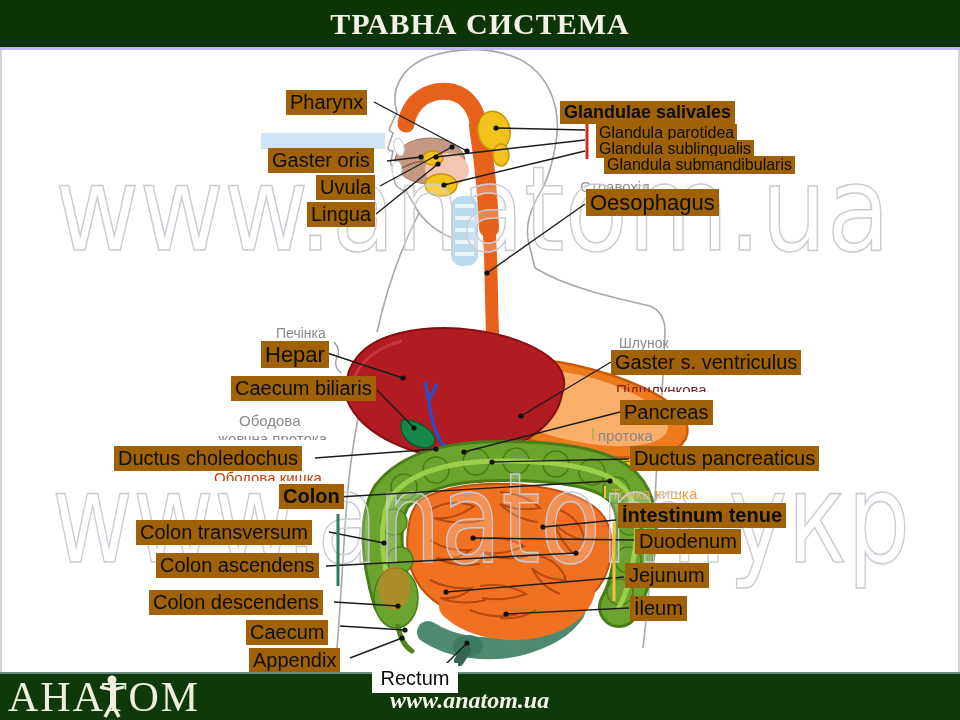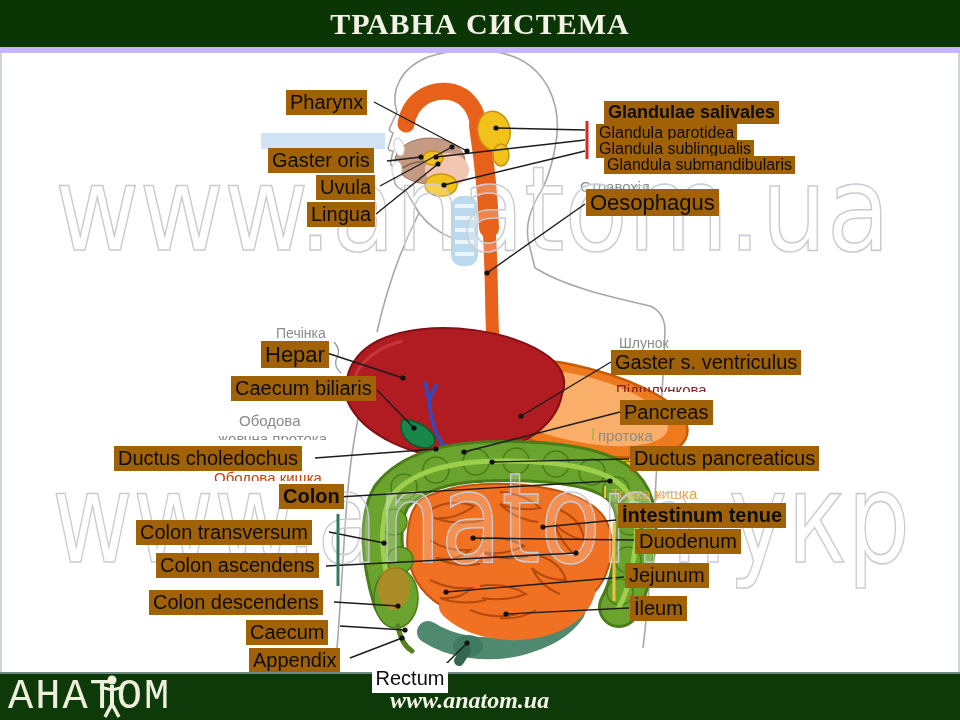--- a/index.html
+++ b/index.html
@@ -3,38 +3,38 @@
 <meta charset="utf-8">
 <style>
   html,body{margin:0;padding:0}
   body{
     position:relative;width:960px;height:720px;overflow:hidden;
     background:#ffffff;font-family:"Liberation Sans",sans-serif;
   }
   
   .header{
     position:absolute;left:0;top:0;width:960px;height:47px;z-index:6;
-    background:#0b3505;border-bottom:6px solid #c4b5fd;
+    background:#0b3505;border-bottom:3px solid #c4b5fd;
     display:flex;align-items:center;justify-content:center;
   }
   .header .title{
     color:#f2f2e6;font-family:"Liberation Serif",serif;font-weight:bold;
     font-size:30px;letter-spacing:1px;
   }
   .stage{
     position:absolute;left:0;top:50px;width:956px;height:622px;z-index:0;
     background:#fff;border-left:2px solid #cdd6d2;border-right:2px solid #cdd6d2;
   }
   .footer{
     position:absolute;left:0;bottom:0;width:960px;height:48px;z-index:6;
     background:#0d3a08;border-top:2px solid #6b8a80;box-sizing:border-box;
   }
   .logo{
     position:absolute;left:8px;bottom:0px;color:#eef0dd;z-index:7;
-    font-family:Liberation Mono, monospace;font-size:42px;letter-spacing:2px;line-height:46px;
+    font-family:Liberation Serif, serif;font-size:42px;letter-spacing:2px;line-height:46px;
   }
   .logo-figure{position:absolute;left:99px;bottom:2px;z-index:8}
   .footer-url{
     position:absolute;left:390px;bottom:6px;z-index:7;color:#f4f4e8;
     font-family:"Liberation Serif",serif;font-style:italic;font-weight:bold;font-size:24px;
   }
   
   .layer{position:absolute;left:0;top:0;width:960px;height:720px;pointer-events:none}
   #organs{z-index:1}
   #watermarks{z-index:3}
@@ -45,21 +45,21 @@
   }
   
   .lbl{
     position:absolute;z-index:5;background:#a16207;color:#0d0d0d;
     font-size:20px;line-height:1.15;padding:1px 4px;white-space:nowrap;
   }
   .lbl.bold{font-weight:bold}
   .lbl.small{font-size:16px;padding:0 3px}
   .lbl.ghead{font-size:18px}
   .rectum-box{
-    position:absolute;left:372px;top:663px;width:76px;height:30px;z-index:8;
+    position:absolute;left:372px;top:663px;width:86px;height:30px;z-index:8;
     background:#fff;color:#0d0d0d;font-size:20px;display:flex;
     align-items:center;justify-content:center;
   }
   
   .rem{position:absolute;z-index:2;color:#8a8a8a;font-size:15px;white-space:nowrap;line-height:1.1}
   .rem.clip{overflow:hidden}
   .rem-band{position:absolute;z-index:2;background:#cfe3f4}
   .tick{position:absolute;z-index:2;width:0;border-left:2px solid #b9b24a;height:12px}
 </style>
 </head>
@@ -259,21 +259,21 @@
   </g>
   <path d="M587,121 V159" stroke="#d42a20" stroke-width="3"></path>
   <path d="M338,514 V586" stroke="#2e7d5a" stroke-width="3"></path>
   <path d="M614,522 V601" stroke="#ecc33c" stroke-width="3"></path>
 </svg>
 
 <div class="lbl" style="left:286px;top:90px">Pharynx</div>
 <div class="lbl" style="left:268px;top:148px">Gaster oris</div>
 <div class="lbl" style="left:316px;top:175px">Uvula</div>
 <div class="lbl" style="left:307px;top:202px">Lingua</div>
-<div class="lbl bold ghead" style="left:604px;top:101px">Glandulae salivales</div>
+<div class="lbl bold ghead" style="left:560px;top:101px">Glandulae salivales</div>
 <div class="lbl small" style="left:596px;top:124px">Glandula parotidea</div>
 <div class="lbl small" style="left:596px;top:140px">Glandula sublingualis</div>
 <div class="lbl small" style="left:604px;top:156px">Glandula submandibularis</div>
 <div class="lbl" style="left:586px;top:189px;font-size:22px">Oesophagus</div>
 <div class="lbl" style="left:261px;top:341px;font-size:22px">Hepar</div>
 <div class="lbl" style="left:231px;top:376px">Caecum biliaris</div>
 <div class="lbl" style="left:114px;top:446px">Ductus choledochus</div>
 <div class="lbl bold" style="left:279px;top:484px">Colon</div>
 <div class="lbl" style="left:136px;top:520px">Colon transversum</div>
 <div class="lbl" style="left:156px;top:553px">Colon ascendens</div>

